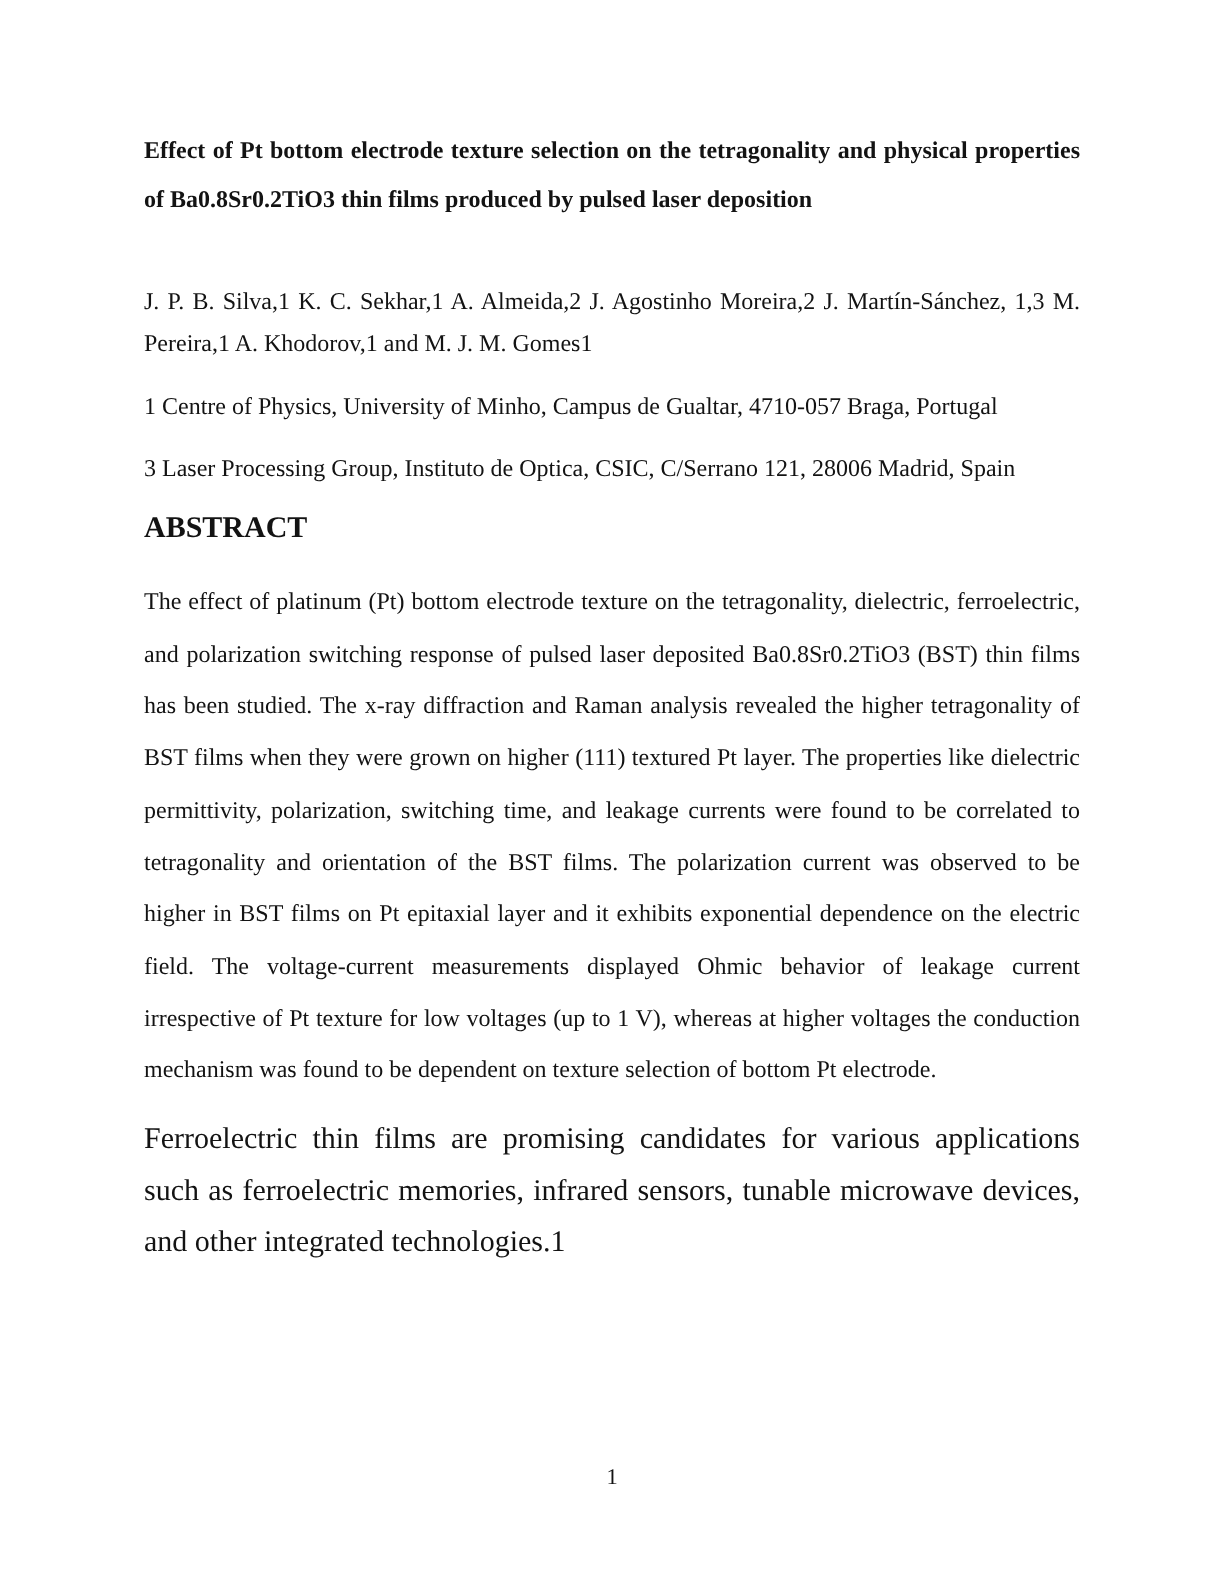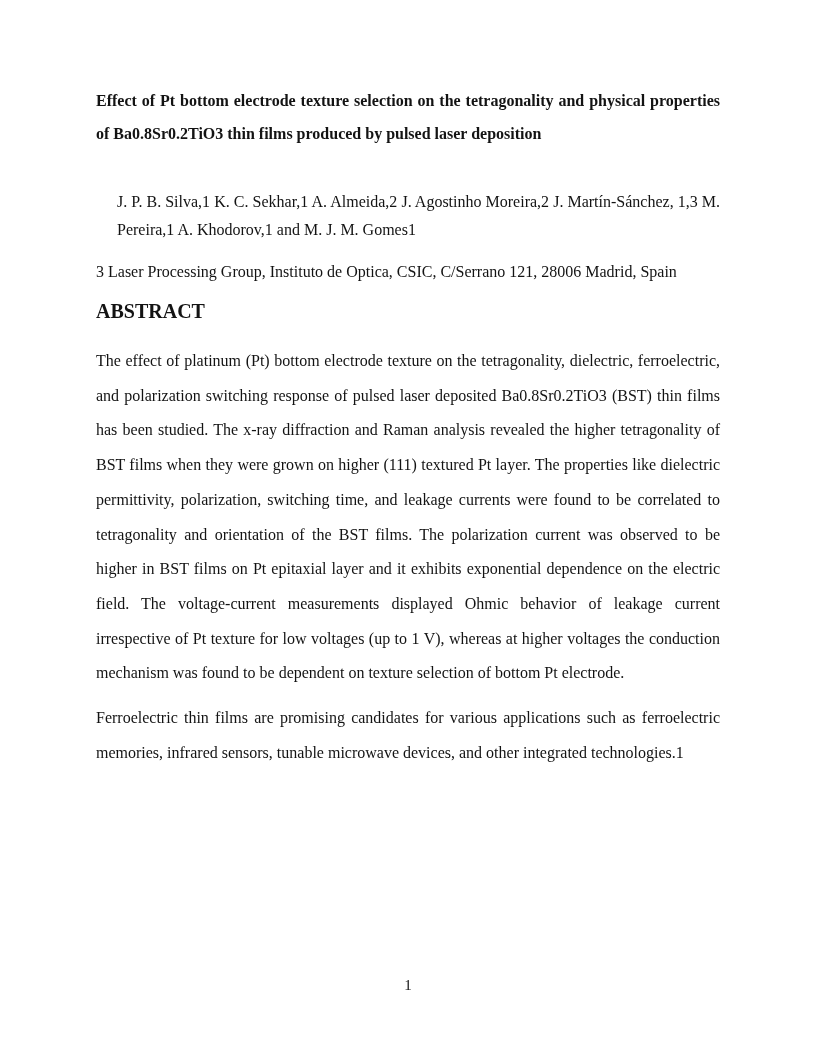--- a/index.html
+++ b/index.html
@@ -30,21 +30,20 @@
     font-weight: bold;
     line-height: 33px;
     text-align: justify;
     margin-bottom: 38px;
   }
   .authors {
     font-size: 16px;
     line-height: 28px;
     text-align: justify;
     margin-bottom: 14px;
-    margin-left: 21px;
   }
   .affil {
     font-size: 16px;
     line-height: 27px;
     text-align: justify;
     margin-bottom: 14px;
   }
   .affil-last { margin-bottom: 9px; }
   .heading {
     font-size: 20px;
@@ -58,21 +57,21 @@
     text-align: justify;
     margin-bottom: 10px;
   }
   .intro-heading {
     font-size: 16px;
     font-weight: bold;
     line-height: 34px;
     margin-bottom: 12px;
   }
   .intro-para {
-    font-size: 16px;
+    font-size: 20px;
     line-height: 34.7px;
     text-align: justify;
     margin-bottom: 0;
   }
   .page-footer {
     position: absolute;
     left: 0;
     right: 0;
     top: 975px;
     text-align: center;
@@ -80,19 +79,20 @@
     line-height: 20px;
   }
 </style>
 </head>
 <body>
 
 <div class="page">
   <div class="content">
     <p class="title">Effect of Pt bottom electrode texture selection on the tetragonality and physical properties of Ba0.8Sr0.2TiO3 thin films produced by pulsed laser deposition</p>
     <p class="authors">J. P. B. Silva,1 K. C. Sekhar,1 A. Almeida,2 J. Agostinho Moreira,2 J. Martín-Sánchez, 1,3 M. Pereira,1 A. Khodorov,1 and M. J. M. Gomes1</p>
+    <p class="affil">1 Centre of Physics, University of Minho, Campus de Gualtar, 4710-057 Braga, Portugal</p>
     <p class="affil affil-last">3 Laser Processing Group, Instituto de Optica, CSIC, C/Serrano 121, 28006 Madrid, Spain</p>
     <p class="heading">ABSTRACT</p>
     <p class="body-para">The effect of platinum (Pt) bottom electrode texture on the tetragonality, dielectric, ferroelectric, and polarization switching response of pulsed laser deposited Ba0.8Sr0.2TiO3 (BST) thin films has been studied. The x-ray diffraction and Raman analysis revealed the higher tetragonality of BST films when they were grown on higher (111) textured Pt layer. The properties like dielectric permittivity, polarization, switching time, and leakage currents were found to be correlated to tetragonality and orientation of the BST films. The polarization current was observed to be higher in BST films on Pt epitaxial layer and it exhibits exponential dependence on the electric field. The voltage-current measurements displayed Ohmic behavior of leakage current irrespective of Pt texture for low voltages (up to 1 V), whereas at higher voltages the conduction mechanism was found to be dependent on texture selection of bottom Pt electrode.</p>
     <p class="intro-para">Ferroelectric thin films are promising candidates for various applications such as ferroelectric memories, infrared sensors, tunable microwave devices, and other integrated technologies.1</p>
   </div>
   <div class="page-footer">1</div>
 </div>
 
 </body></html>

